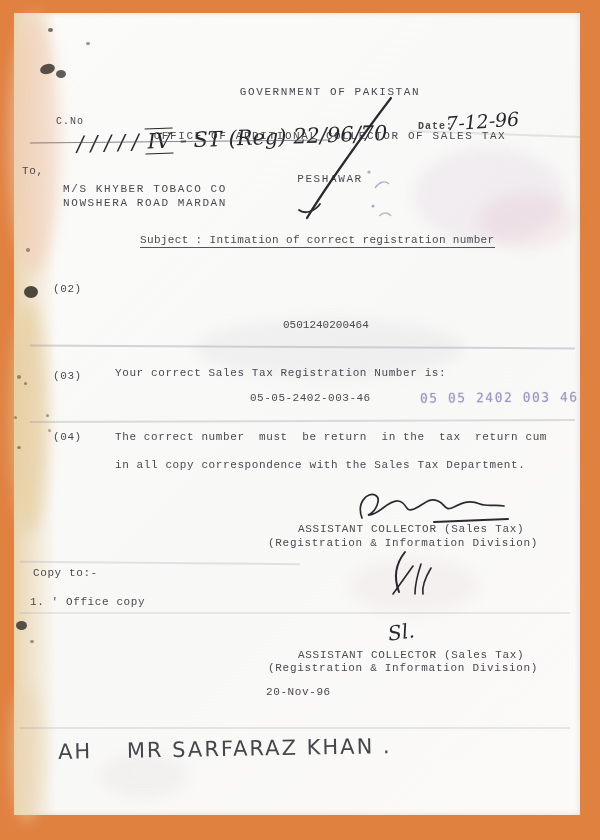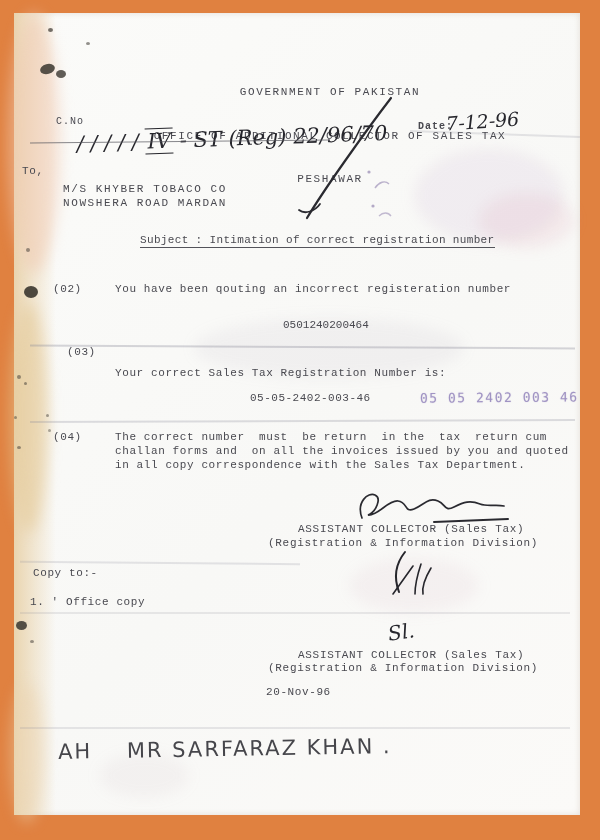--- a/index.html
+++ b/index.html
@@ -94,33 +94,31 @@
     <path d="M24,56 C28,52 33,52 36,56" stroke="rgba(110,90,150,.4)" stroke-width="1.3" fill="none"></path>
   </svg>
 
   <div class="t t11" style="left:22px;top:165px;">To,</div>
   <div class="t t11w" style="left:63px;top:183px;">M/S KHYBER TOBACO CO</div>
   <div class="t t11w" style="left:63px;top:197px;">NOWSHERA ROAD MARDAN</div>
 
   <div class="t subj" style="left:140px;top:234px;">Subject : Intimation of correct registration number</div>
 
   <div class="t t11" style="left:53px;top:283px;">(02)</div>
-  <div class="t t11" style="left:115px;top:283px;">You have been qouting an incorrect registeration number</div>
 
   <div class="t t11" style="left:283px;top:319px;letter-spacing:0;">0501240200464</div>
 
-  <div class="t t11" style="left:53px;top:346px;margin-left:14px;">(03)</div>
+  <div class="t t11" style="left:53px;top:370px;">(03)</div>
   <div class="t t11" style="left:115px;top:367px;">Your correct Sales Tax Registration Number is:</div>
 
   <div class="t t11" style="left:250px;top:392px;letter-spacing:.5px;">05-05-2402-003-46</div>
   <div class="stamp" style="left:420px;top:390px;font-size:13px;letter-spacing:1.5px;transform:rotate(-.5deg);">05 05 2402 003 46</div>
 
   <div class="t t11" style="left:53px;top:431px;">(04)</div>
   <div class="t t11" style="left:115px;top:431px;">The correct number  must  be return  in the  tax  return cum</div>
-  <div class="t t11" style="left:115px;top:445px;">challan forms and  on all the invoices issued by you and quoted</div>
   <div class="t t11" style="left:115px;top:459px;">in all copy correspondence with the Sales Tax Department.</div>
 
   <svg style="left:348px;top:488px;" width="170" height="40" viewBox="0 0 170 40">
     <path d="M14,30 C8,14 20,4 27,7 C34,10 28,24 20,27 C30,28 40,12 50,13 C60,14 56,25 66,21 C76,17 80,9 90,13 C98,16 96,24 106,19 C116,14 122,12 132,16 C140,19 148,16 156,18" stroke="#2a2a30" stroke-width="1.7" fill="none" stroke-linecap="round"></path>
     <path d="M86,34 L160,31" stroke="#2a2a30" stroke-width="2" fill="none" stroke-linecap="round"></path>
   </svg>
   <div class="t t11" style="left:298px;top:523px;letter-spacing:.7px;">ASSISTANT COLLECTOR (Sales Tax)</div>
   <div class="t t11" style="left:268px;top:537px;letter-spacing:.7px;">(Registration &amp; Information Division)</div>
   <svg style="left:375px;top:548px;" width="70" height="48" viewBox="0 0 70 48">
     <path d="M30,4 C22,14 18,28 24,44" stroke="#26262c" stroke-width="2" fill="none" stroke-linecap="round"></path>

